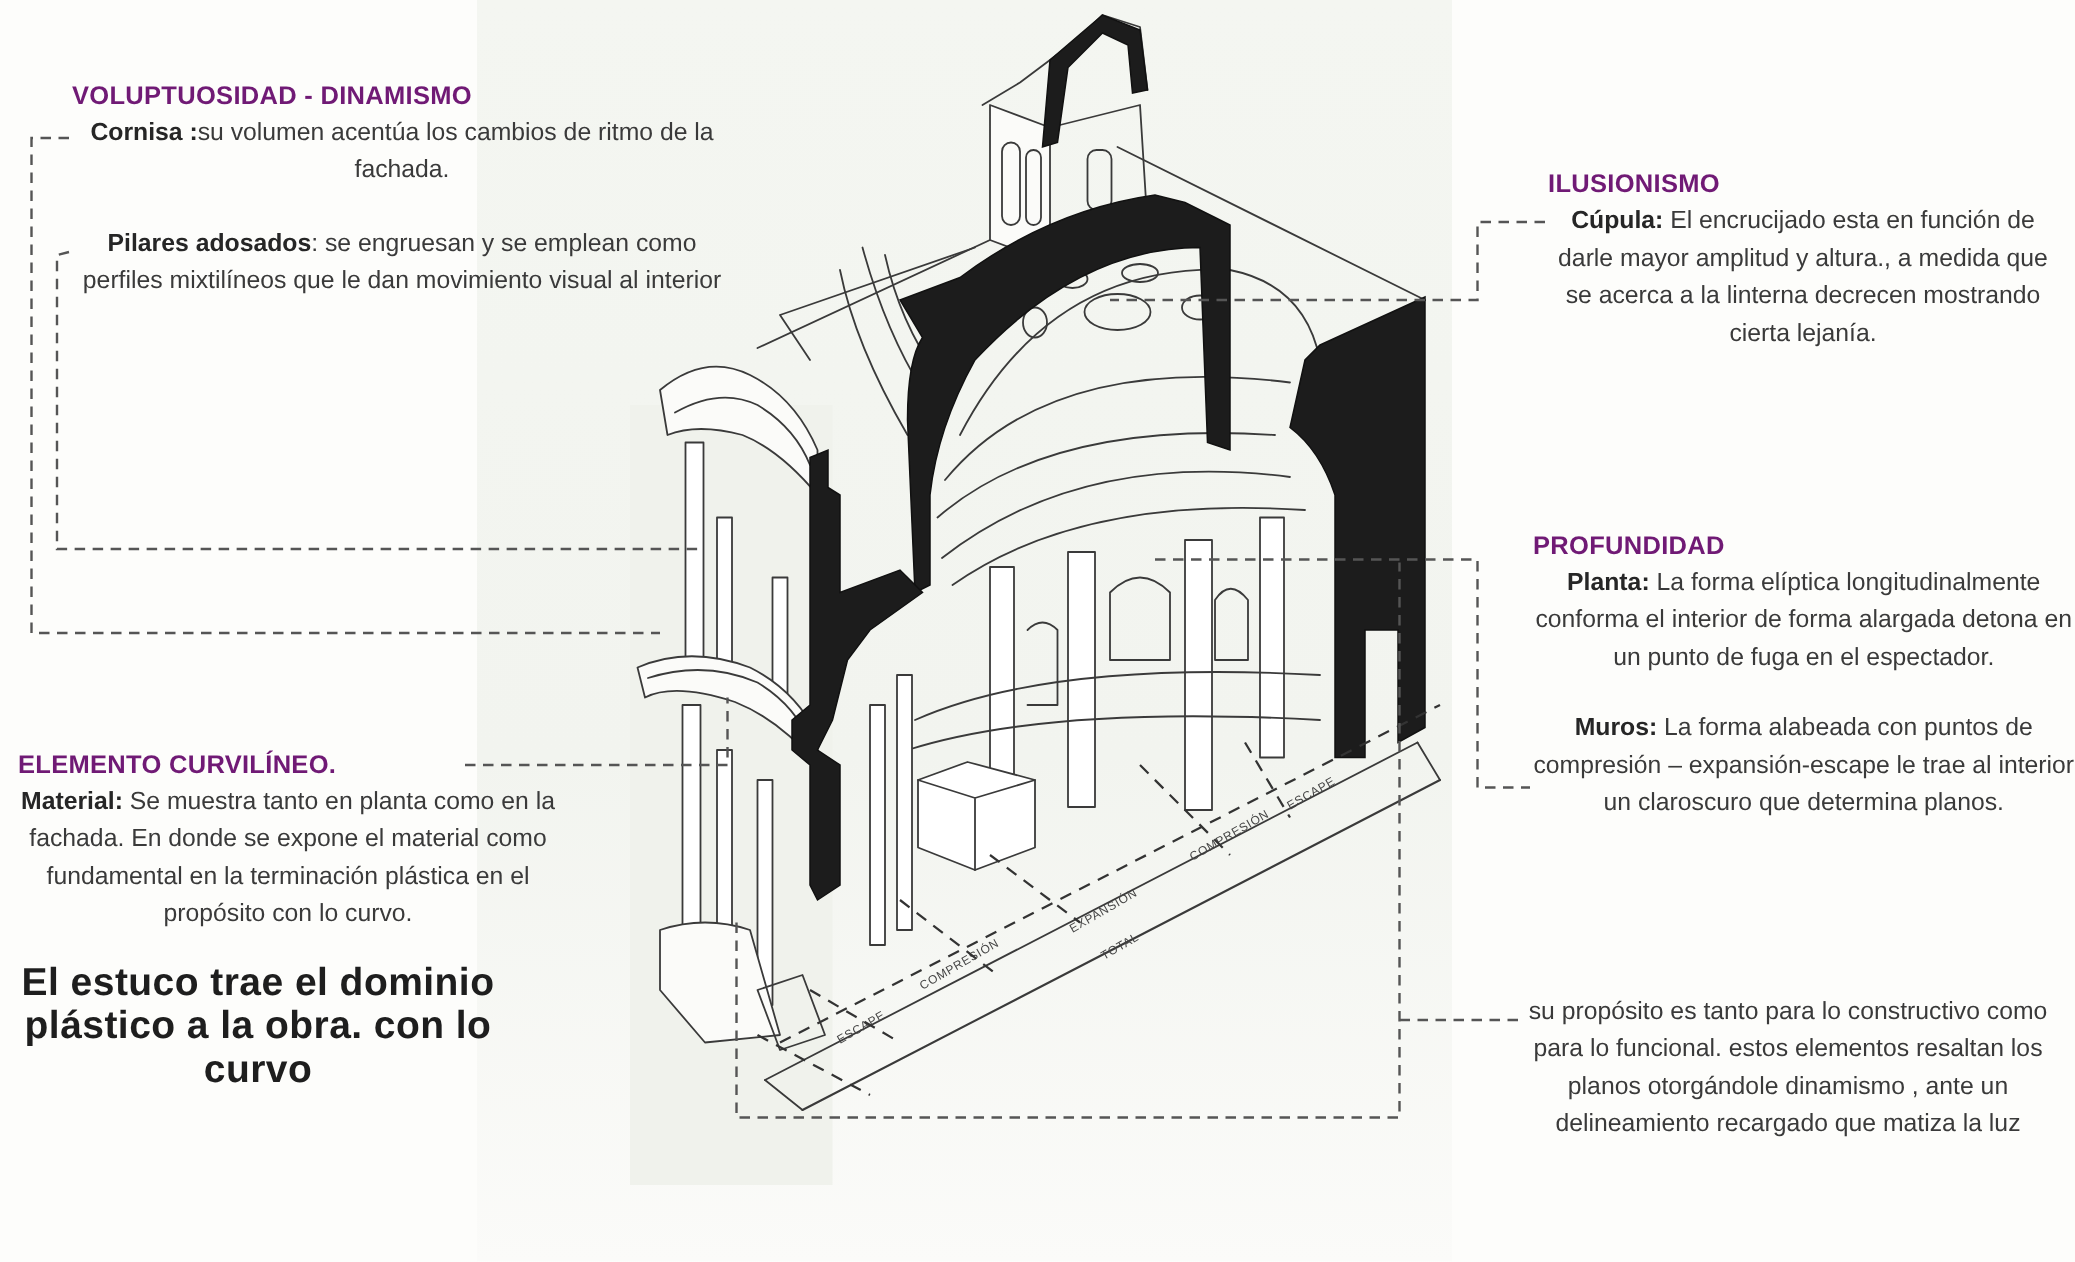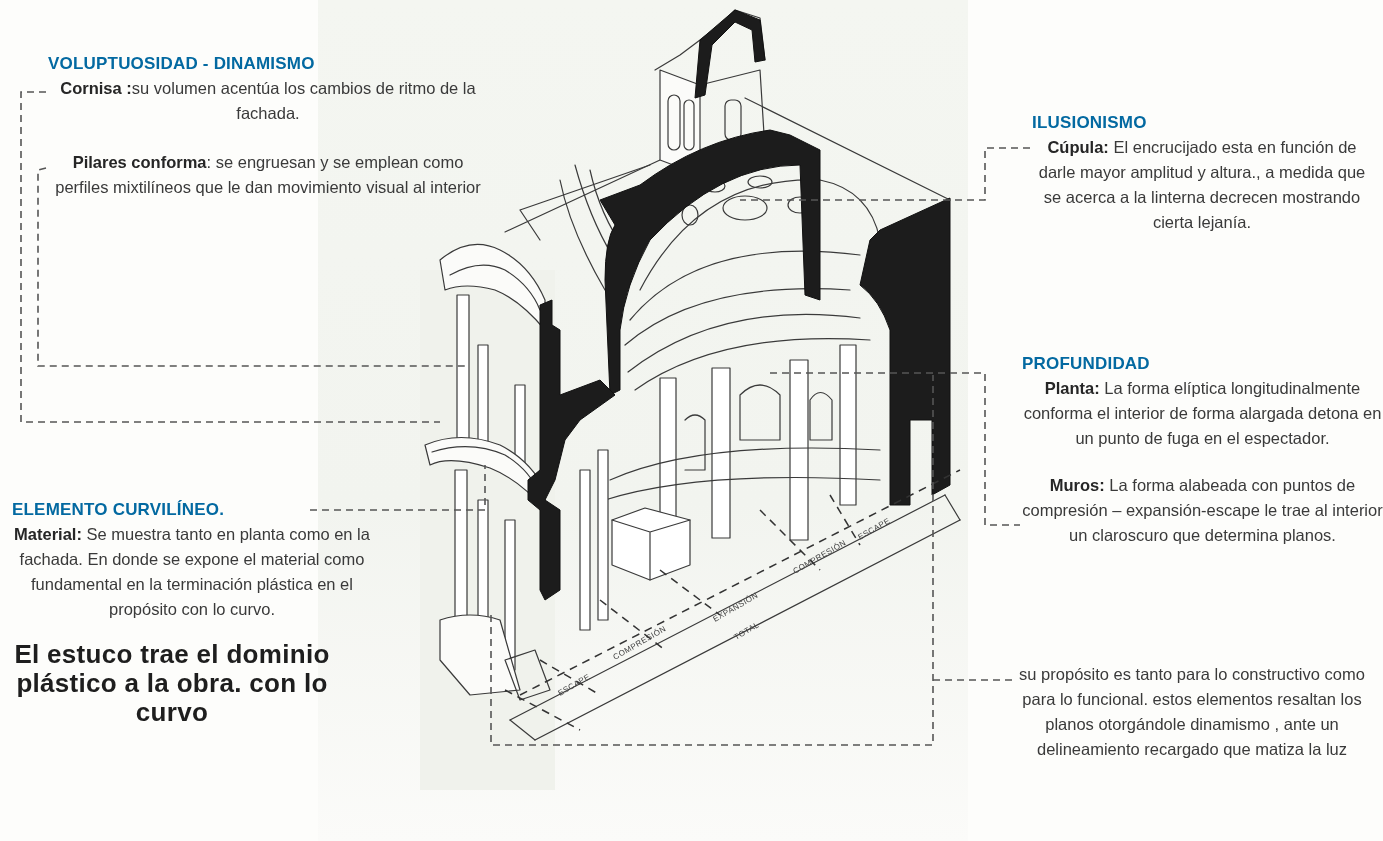--- a/index.html
+++ b/index.html
@@ -12,21 +12,21 @@
   .panel-bg {
     position: absolute; left: 318px; top: 0; width: 650px; height: 841px;
     background: linear-gradient(180deg, #f4f6f1 0%, #f2f4ef 60%, #fbfbf9 100%);
   }
   .panel-bg2 {
     position: absolute; left: 420px; top: 270px; width: 135px; height: 520px;
     background: #f0f2ec;
   }
   svg.drawing { position: absolute; left: 0; top: 0; }
   .ann { position: absolute; font-size: 16.5px; line-height: 25px; color: #3a3a3a; }
-  .ann .head { font-weight: bold; color: #0369a1; font-size: 17px; letter-spacing: 0.2px; }
+  .ann .head { font-weight: bold; color: #701a75; font-size: 17px; letter-spacing: 0.2px; }
   .ann b { color: #262626; }
   .ann p { margin: 0; text-align: center; }
   .big { font-weight: bold; font-size: 26px; line-height: 29px; color: #1e1e1e; letter-spacing: 0.3px; }
   .dimlabel { font-size: 8px; fill: #444; font-family: "Liberation Sans", sans-serif; letter-spacing: 0.5px; }
 </style>
 </head>
 <body>
 
 <div class="panel-bg"></div>
 <div class="panel-bg2"></div>
@@ -137,21 +137,21 @@
     <path d="M491 615 L491 745 L933 745 L933 375 M933 680 L1012 680"></path>
   </g>
 </svg>
 
 <div class="ann" style="left:48px; top:51px; width:440px;">
   <div class="head">VOLUPTUOSIDAD - DINAMISMO</div>
   <p>
     <b>Cornisa :</b><span>su volumen acentúa los cambios de ritmo de la fachada.</span>
   </p>
   <p style="margin-top:24px;">
-    <b>Pilares conforma</b><span>:  se engruesan  y se emplean como  perfiles mixtilíneos que le dan movimiento visual al interior</span>
+    <b>Pilares adosados</b><span>:  se engruesan  y se emplean como  perfiles mixtilíneos que le dan movimiento visual al interior</span>
   </p>
 </div>
 
 <div class="ann" style="left:1032px; top:110px; width:340px;">
   <div class="head">ILUSIONISMO</div>
   <p>
     <b>Cúpula:</b><span> El encrucijado esta en función de darle mayor amplitud y altura., a medida que se acerca a la linterna decrecen mostrando cierta lejanía.</span>
   </p>
 </div>
 

